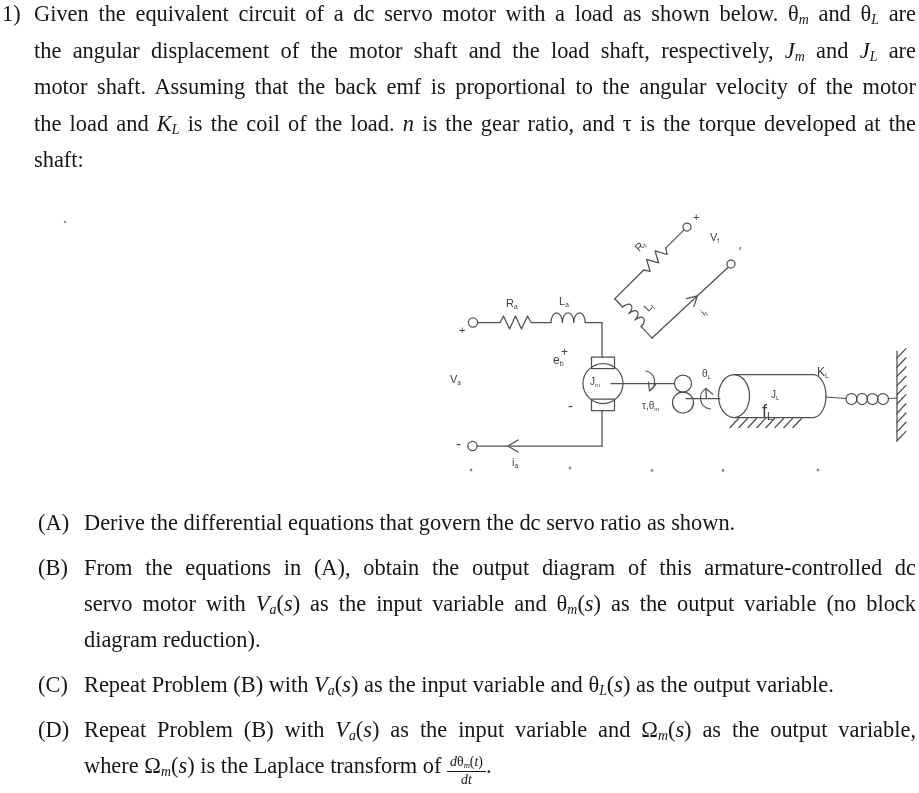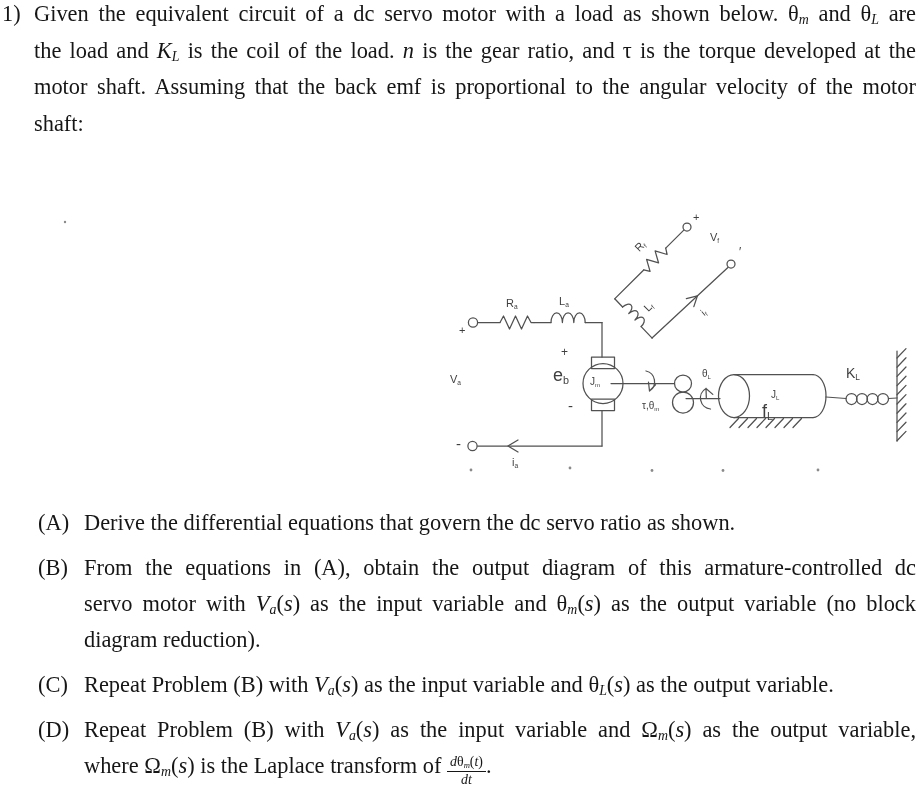--- a/index.html
+++ b/index.html
@@ -144,41 +144,42 @@
       <circle class="dot" cx="65" cy="222" r="1.2"></circle>
     </g>
   </svg>
 
   <div class="dlab" style="left:450px;top:374px;font-size:11px">V<sub>a</sub></div>
   <div class="dlab" style="left:459px;top:325px;font-size:11px">+</div>
   <div class="dlab" style="left:456px;top:436px;font-size:15px">-</div>
   <div class="dlab" style="left:506px;top:298px;font-size:11px">R<sub>a</sub></div>
   <div class="dlab" style="left:559px;top:296px;font-size:11px">L<sub>a</sub></div>
   <div class="dlab" style="left:561px;top:346px;font-size:12px">+</div>
-  <div class="dlab" style="left:553px;top:366px;font-size:18px">e<sub>b</sub></div>
+  <div class="dlab" style="left:553px;top:354px;font-size:12px">e<sub>b</sub></div>
   <div class="dlab" style="left:568px;top:398px;font-size:15px">-</div>
   <div class="dlab" style="left:590px;top:377px;font-size:10px">J<sub>m</sub></div>
   <div class="dlab" style="left:512px;top:457px;font-size:11px">i<sub>a</sub></div>
   <div class="dlab rot45" style="left:633px;top:246px;font-size:11px">R<sub>f</sub></div>
   <div class="dlab rot45" style="left:642px;top:306px;font-size:11px">L<sub>f</sub></div>
   <div class="dlab" style="left:710px;top:232px;font-size:11px">V<sub>f</sub></div>
   <div class="dlab rot40" style="left:699px;top:310px;font-size:10px">i<sub>f</sub></div>
   <div class="dlab" style="left:693px;top:212px;font-size:11px">+</div>
   <div class="dlab" style="left:739px;top:246px;font-size:12px">′</div>
   <div class="dlab" style="left:642px;top:401px;font-size:10px">τ,θ<sub>m</sub></div>
   <div class="dlab" style="left:702px;top:369px;font-size:10px">θ<sub>L</sub></div>
   <div class="dlab" style="left:771px;top:390px;font-size:10px">J<sub>L</sub></div>
   <div class="dlab" style="left:762px;top:402px;font-size:18px">f<sub>L</sub></div>
-  <div class="dlab" style="left:846px;top:366px;font-size:14px">K<sub>L</sub></div>
+  <div class="dlab" style="left:817px;top:366px;font-size:12px">K<sub>L</sub></div>
 
   <div class="intro">
     <span class="pnum">1)</span>
     <div class="tline jl">Given the equivalent circuit of a dc servo motor with a load as shown below. θ<sub><i>m</i></sub> and θ<sub><i>L</i></sub> are</div>
+    <div class="tline jl">the angular displacement of the motor shaft and the load shaft, respectively, <i>J<sub>m</sub></i> and <i>J<sub>L</sub></i> are</div>
+    <div class="tline jl">motor shaft. Assuming that the back emf is proportional to the angular velocity of the motor</div>
     <div class="tline jl">the load and <i>K<sub>L</sub></i> is the coil of the load. <i>n</i> is the gear ratio, and τ is the torque developed at the</div>
-    <div class="tline jl">motor shaft. Assuming that the back emf is proportional to the angular velocity of the motor</div>
     <div class="tline">shaft:</div>
   </div>
 
   <div class="parts">
     <div class="part">
       <span class="plabel">(A)</span>
       <div class="tline">Derive the differential equations that govern the dc servo ratio as shown.</div>
     </div>
     <div class="part">
       <span class="plabel">(B)</span>

